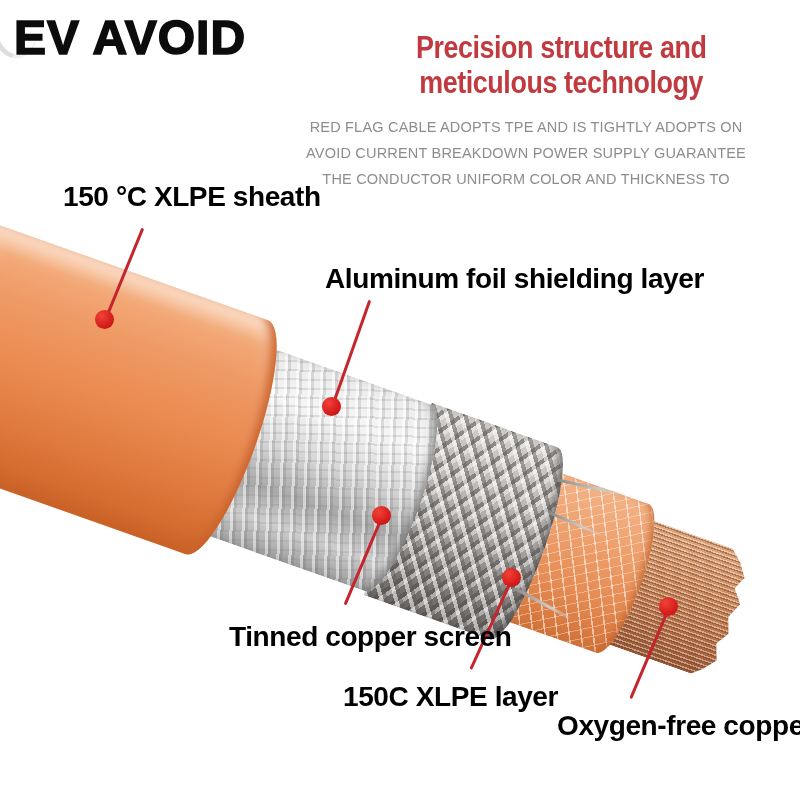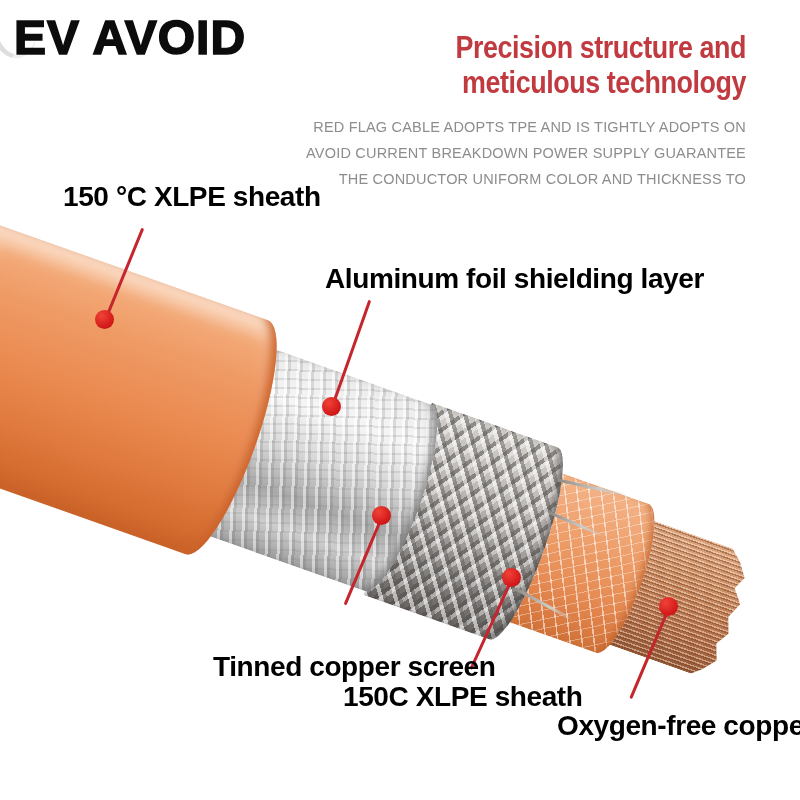--- a/index.html
+++ b/index.html
@@ -16,21 +16,21 @@
     font-size:48px;font-weight:700;letter-spacing:1px;color:#0c0c0c;
     -webkit-text-stroke:1.6px #0c0c0c;
   }
   .corner-swirl{
     left:-6px;top:12px;width:34px;height:44px;
     border-left:5px solid rgba(160,160,160,.35);
     border-bottom:3px solid rgba(190,190,190,.22);
     border-radius:60% 40% 50% 60%;
     transform:rotate(-28deg);
   }
-  .promo{right:54px;top:30px;text-align:right;}
+  .promo{right:54px;top:30px;text-align:center;}
   .promo-heading{
     font-size:32px;line-height:1.1;font-weight:700;color:#c13a40;
     letter-spacing:-.5px;transform:scaleX(.84);transform-origin:top right;
   }
   .promo-sub{
     margin-top:14px;font-size:14.5px;line-height:26px;color:#8d8d8d;
     letter-spacing:.2px;font-weight:500;
   }
 
   
@@ -138,15 +138,15 @@
 <div class="callout-line" style="left:669px;top:607px;width:98px;transform:rotate(112.9deg);"></div>
 
 <div class="callout-dot" style="left:95px;top:310px;"></div>
 <div class="callout-dot" style="left:322px;top:397px;"></div>
 <div class="callout-dot" style="left:372px;top:506px;"></div>
 <div class="callout-dot" style="left:502px;top:568px;"></div>
 <div class="callout-dot" style="left:659px;top:597px;"></div>
 
 <div class="diagram-label" style="left:63px;top:181px;">150 °C XLPE sheath</div>
 <div class="diagram-label" style="left:325px;top:263px;">Aluminum foil shielding layer</div>
-<div class="diagram-label" style="left:213px;top:621px;margin-top:30px;">Tinned copper screen</div>
-<div class="diagram-label" style="left:343px;top:681px;">150C XLPE sheath</div>
+<div class="diagram-label" style="left:229px;top:621px;">Tinned copper screen</div>
+<div class="diagram-label" style="left:343px;top:681px;">150C XLPE layer</div>
 <div class="diagram-label" style="left:557px;top:710px;">Oxygen-free copper</div>
 
 </body></html>

